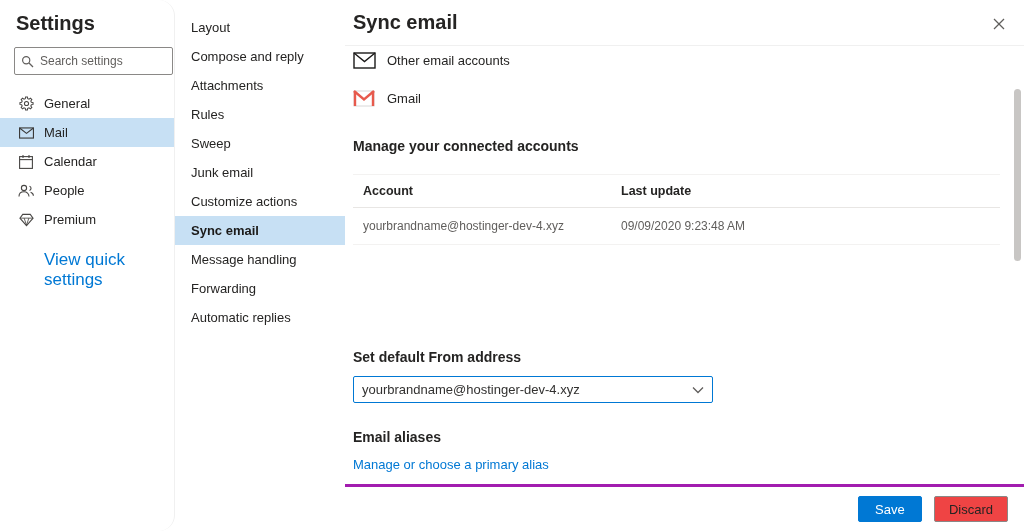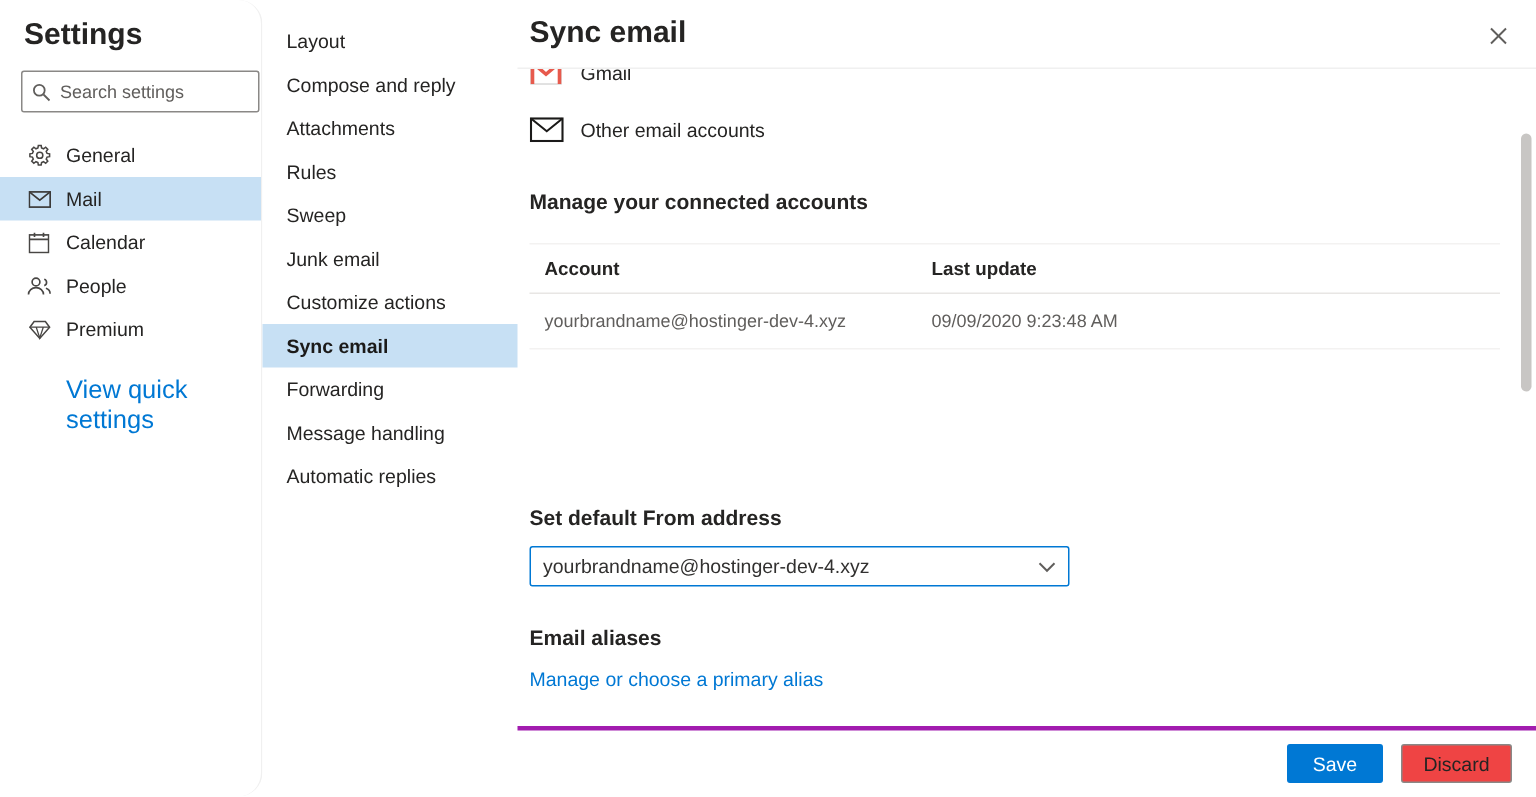--- a/index.html
+++ b/index.html
@@ -230,58 +230,58 @@
 
   <nav class="subnav">
     <div class="subnav-item">Layout</div>
     <div class="subnav-item">Compose and reply</div>
     <div class="subnav-item">Attachments</div>
     <div class="subnav-item">Rules</div>
     <div class="subnav-item">Sweep</div>
     <div class="subnav-item">Junk email</div>
     <div class="subnav-item">Customize actions</div>
     <div class="subnav-item selected">Sync email</div>
+    <div class="subnav-item">Message handling</div>
     <div class="subnav-item">Forwarding</div>
-    <div class="subnav-item">Message handling</div>
     <div class="subnav-item">Automatic replies</div>
   </nav>
 
   <main class="content">
     <header class="content-header">
       <h2 class="page-title">Sync email</h2>
       <button class="close-btn">
         <svg width="12" height="12" viewBox="0 0 12 12">
           <line x1="1" y1="1" x2="11" y2="11" stroke="#605e5c" stroke-width="1.3"></line>
           <line x1="11" y1="1" x2="1" y2="11" stroke="#605e5c" stroke-width="1.3"></line>
         </svg>
       </button>
     </header>
 
     <div class="scroll-area">
 
+      <div class="account-option">
+        <span class="acct-icon">
+          <svg width="23" height="17" viewBox="0 0 23 17">
+            <rect x="1" y="1" width="21" height="15" fill="none" stroke="#1b1a19" stroke-width="1.4"></rect>
+            <path d="M1 1 L11.5 9.5 L22 1" fill="none" stroke="#1b1a19" stroke-width="1.4"></path>
+          </svg>
+        </span>
+        <span>Other email accounts</span>
+      </div>
+
       <div class="account-option clipped">
         <span class="acct-icon">
           <svg width="22" height="17" viewBox="0 0 22 17">
             <rect x="1" y="1" width="20" height="15" fill="#ffffff" stroke="#d8d8d8" stroke-width="1"></rect>
             <path d="M1 1 L11 9.5 L21 1" fill="none" stroke="#e75a4d" stroke-width="2.4"></path>
             <path d="M2 1 V16" stroke="#e75a4d" stroke-width="2.4"></path>
             <path d="M20 1 V16" stroke="#e75a4d" stroke-width="2.4"></path>
           </svg>
         </span>
         <span>Gmail</span>
-      </div>
-
-      <div class="account-option">
-        <span class="acct-icon">
-          <svg width="23" height="17" viewBox="0 0 23 17">
-            <rect x="1" y="1" width="21" height="15" fill="none" stroke="#1b1a19" stroke-width="1.4"></rect>
-            <path d="M1 1 L11.5 9.5 L22 1" fill="none" stroke="#1b1a19" stroke-width="1.4"></path>
-          </svg>
-        </span>
-        <span>Other email accounts</span>
       </div>
 
       <h3 class="section-heading">Manage your connected accounts</h3>
 
       <div class="accounts-table">
         <div class="t-row t-head">
           <div class="t-cell">Account</div>
           <div class="t-cell">Last update</div>
         </div>
         <div class="t-row t-body">

